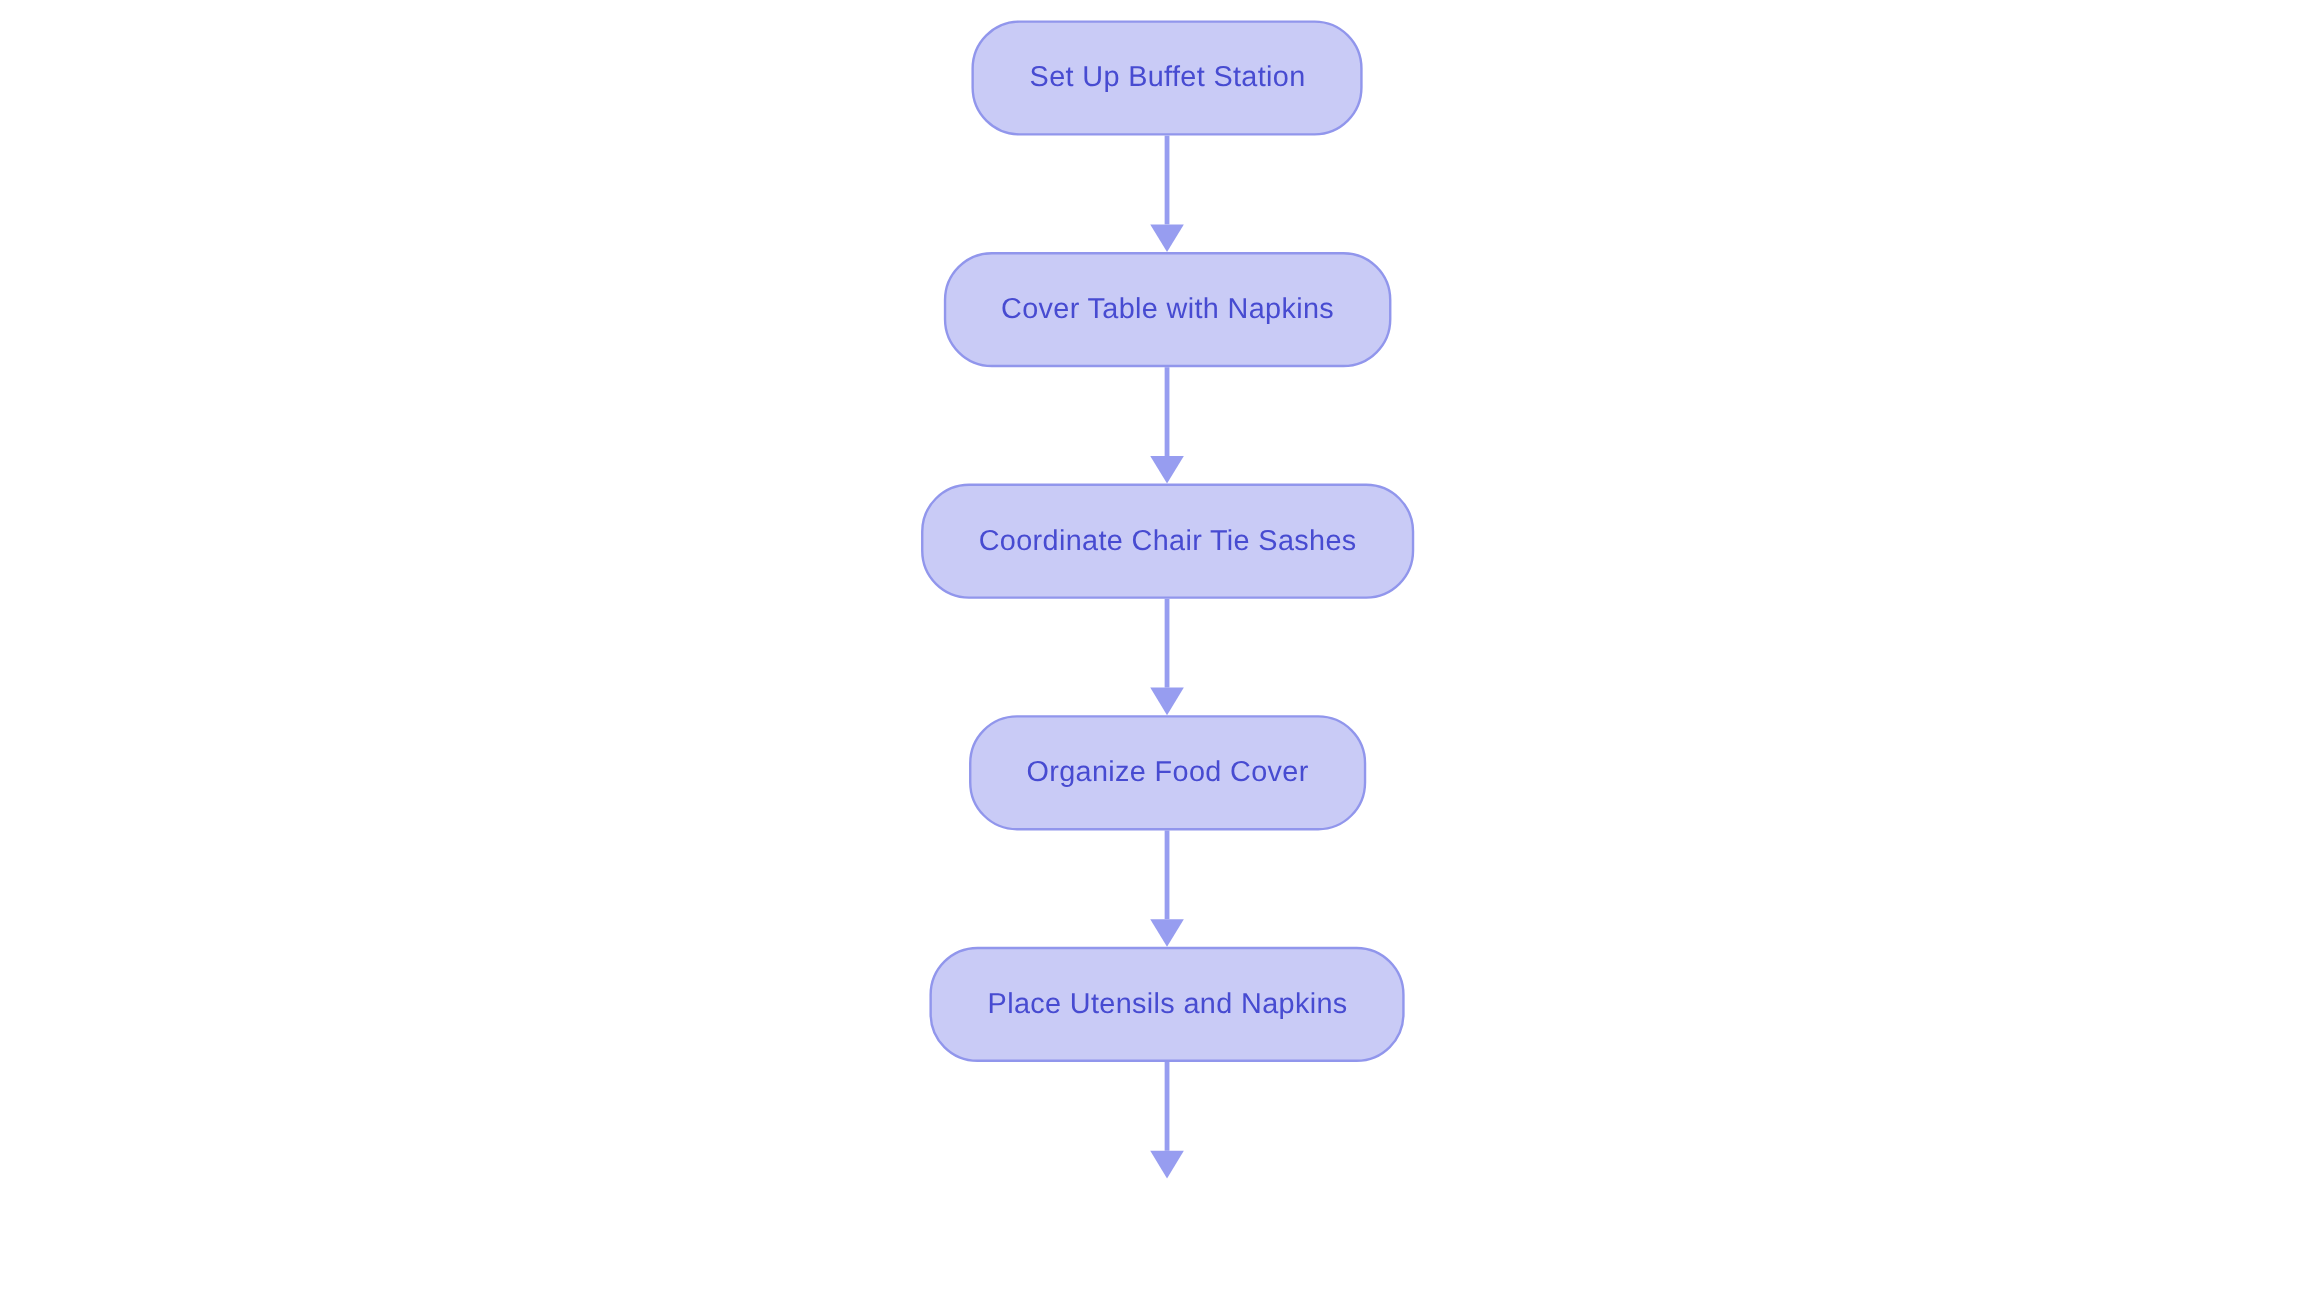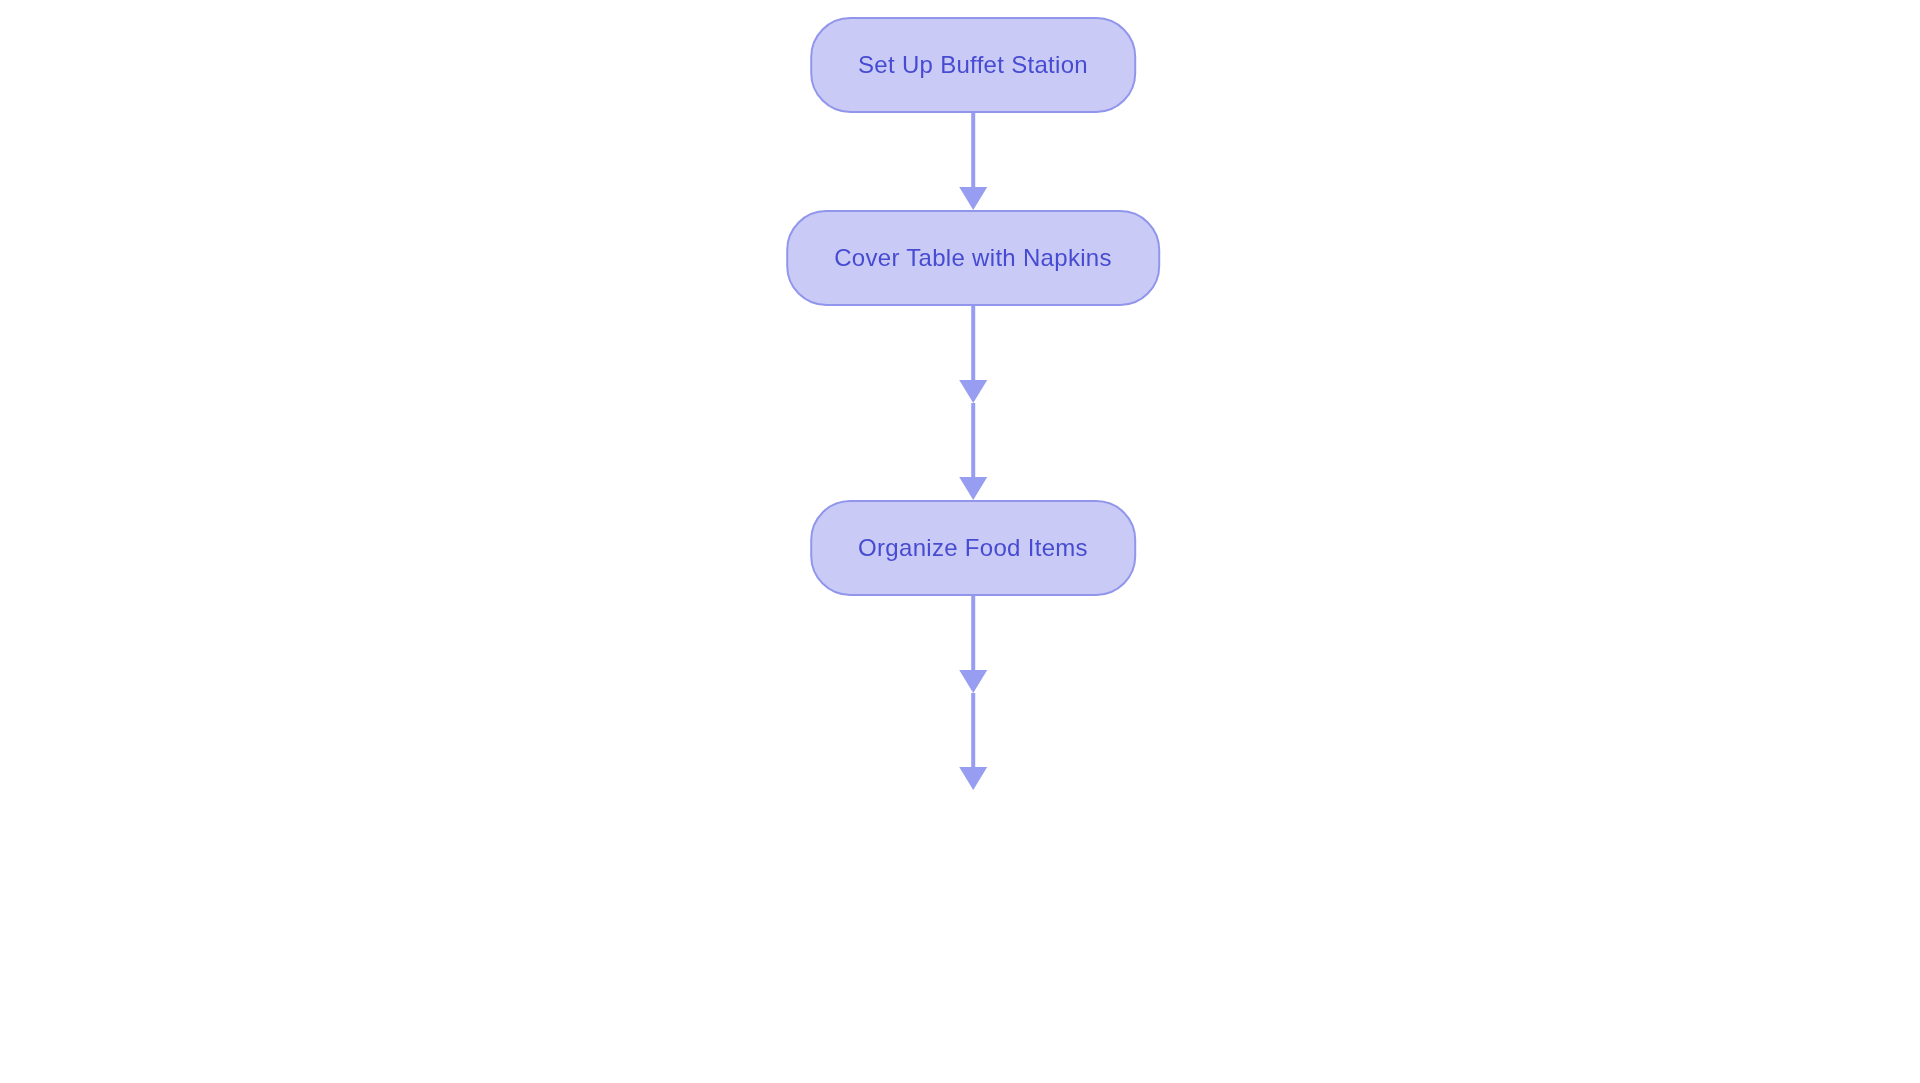--- a/index.html
+++ b/index.html
@@ -76,35 +76,41 @@
 
   <div class="node">
     <span class="node-label">Cover Table with Napkins</span>
   </div>
 
   <div class="edge">
     <div class="edge-line"></div>
     <div class="edge-head"></div>
   </div>
 
+  <div class="node">
+    <span class="node-label">Coordinate Chair Tie Sashes</span>
+  </div>
 
   <div class="edge">
     <div class="edge-line"></div>
     <div class="edge-head"></div>
   </div>
 
   <div class="node">
-    <span class="node-label">Organize Food Items</span>
+    <span class="node-label">Organize Food Cover</span>
   </div>
 
   <div class="edge">
     <div class="edge-line"></div>
     <div class="edge-head"></div>
   </div>
 
+  <div class="node">
+    <span class="node-label">Place Utensils and Napkins</span>
+  </div>
 
   <div class="edge">
     <div class="edge-line"></div>
     <div class="edge-head"></div>
   </div>
 
 </div>
 </div>
 
 </body></html>

